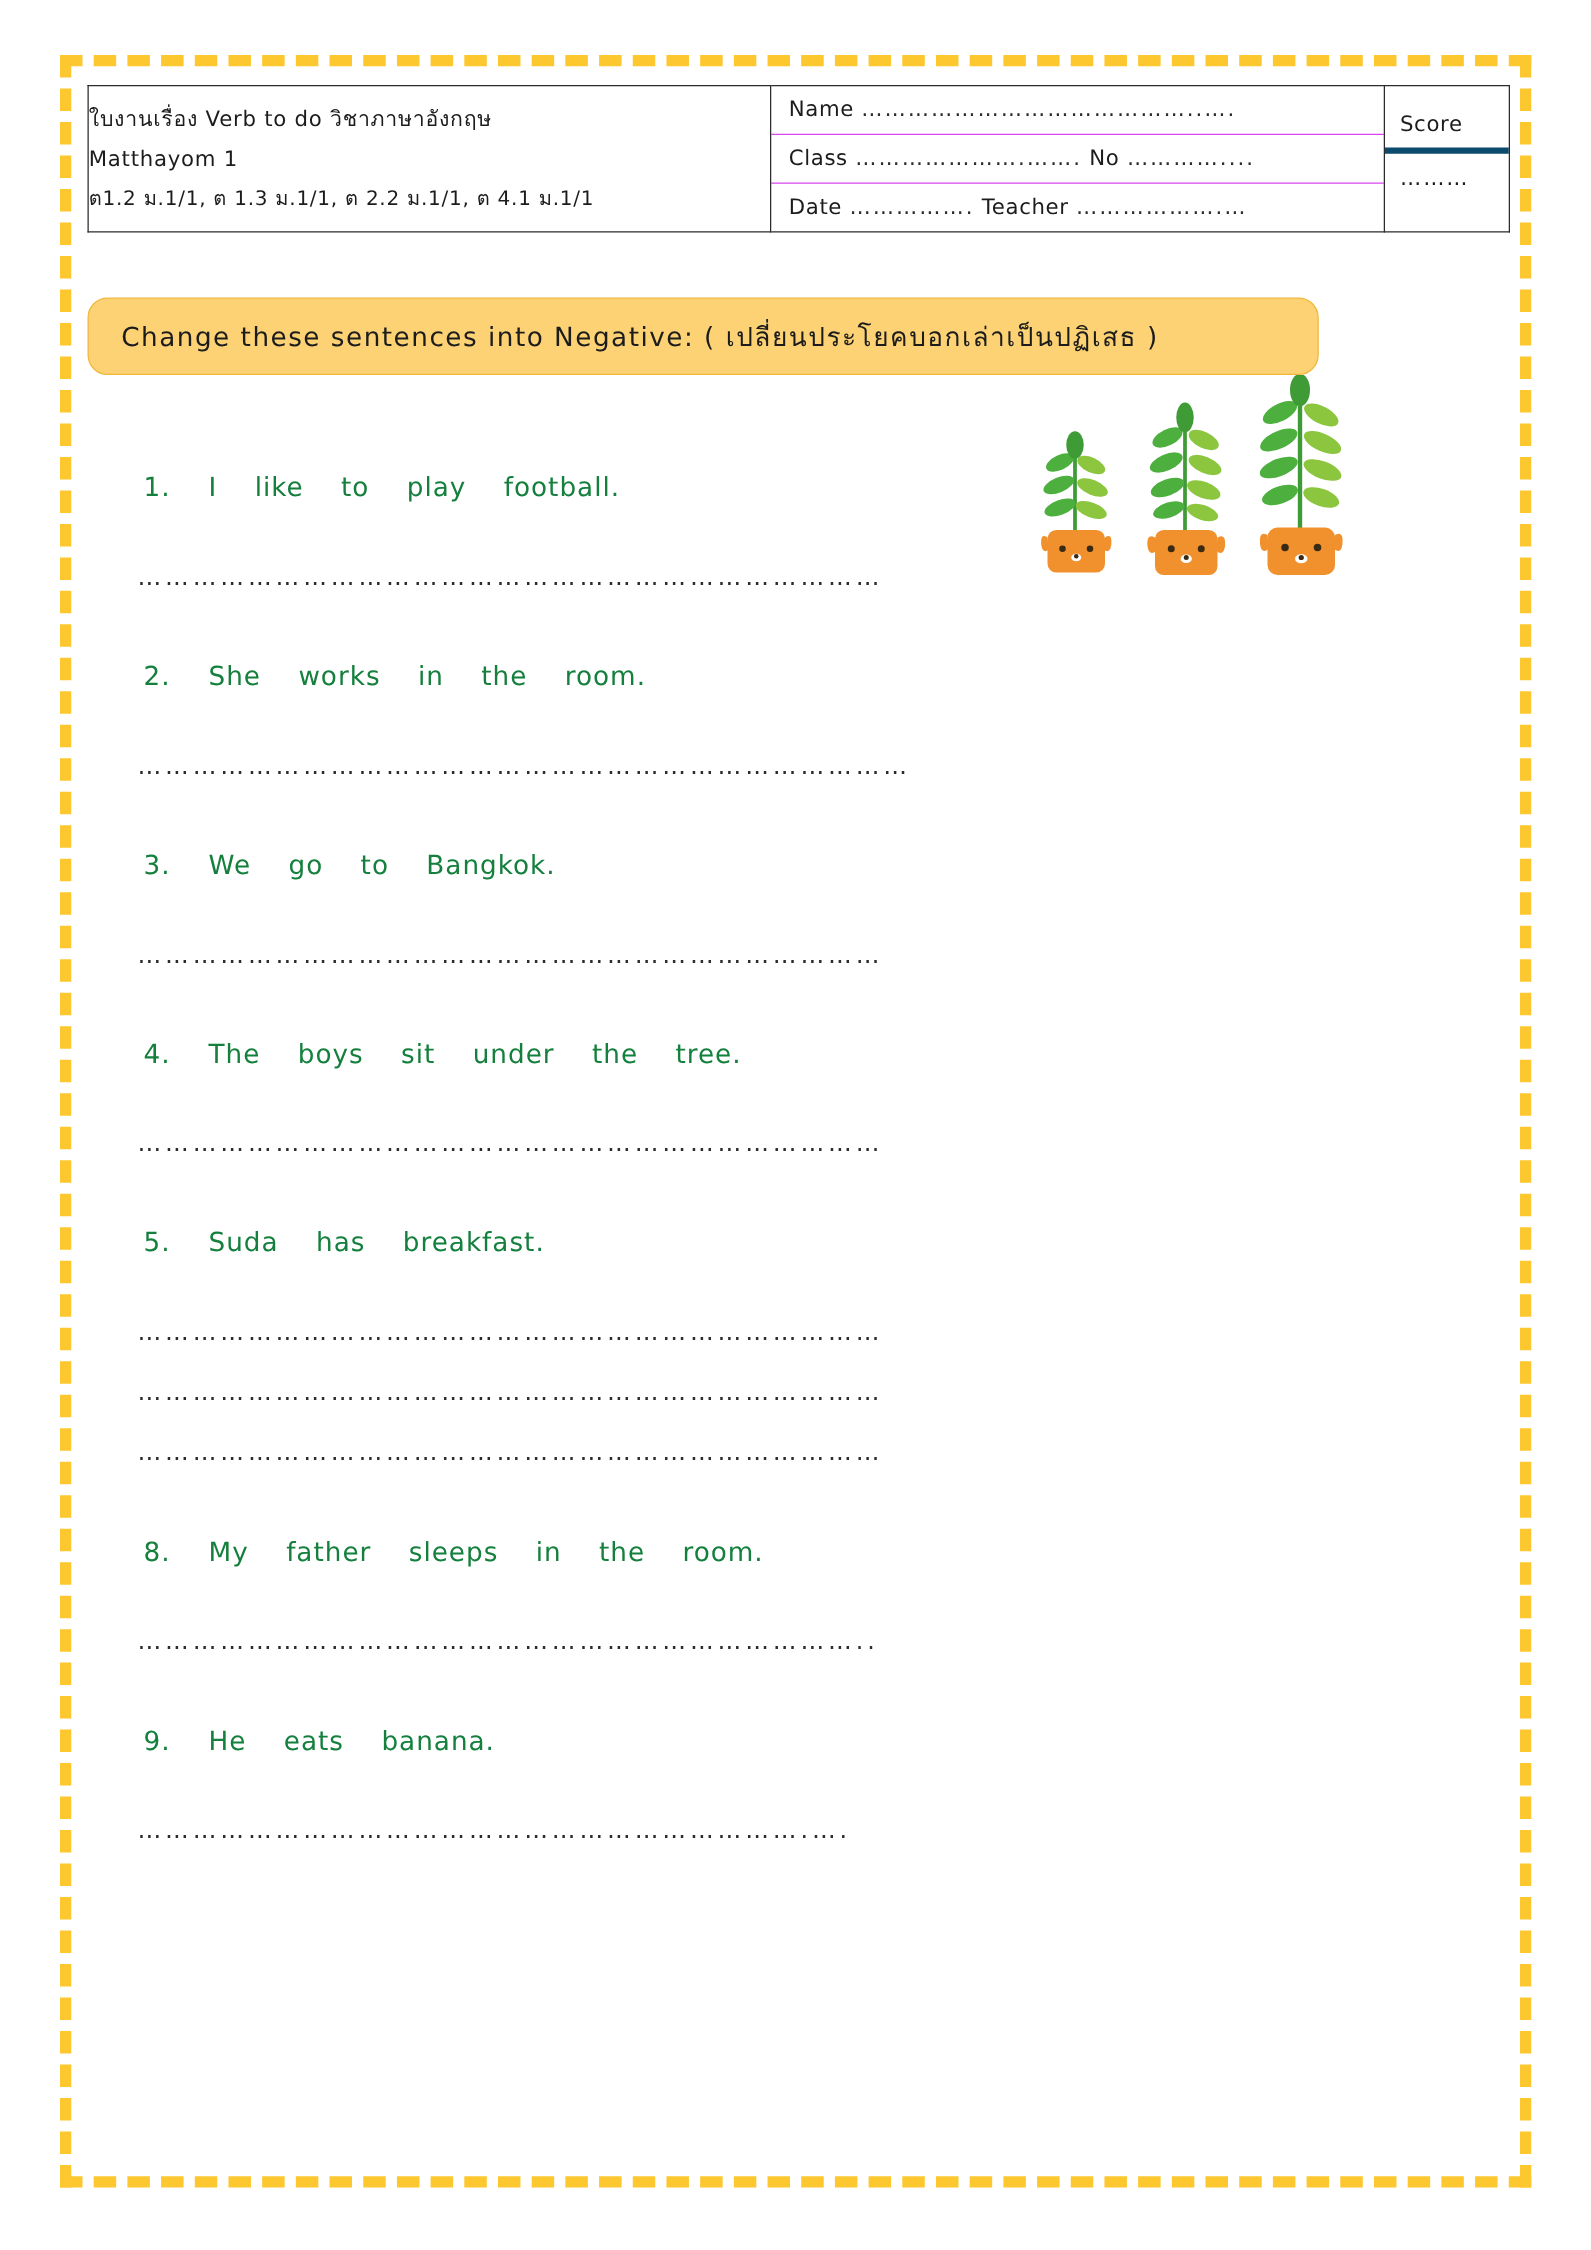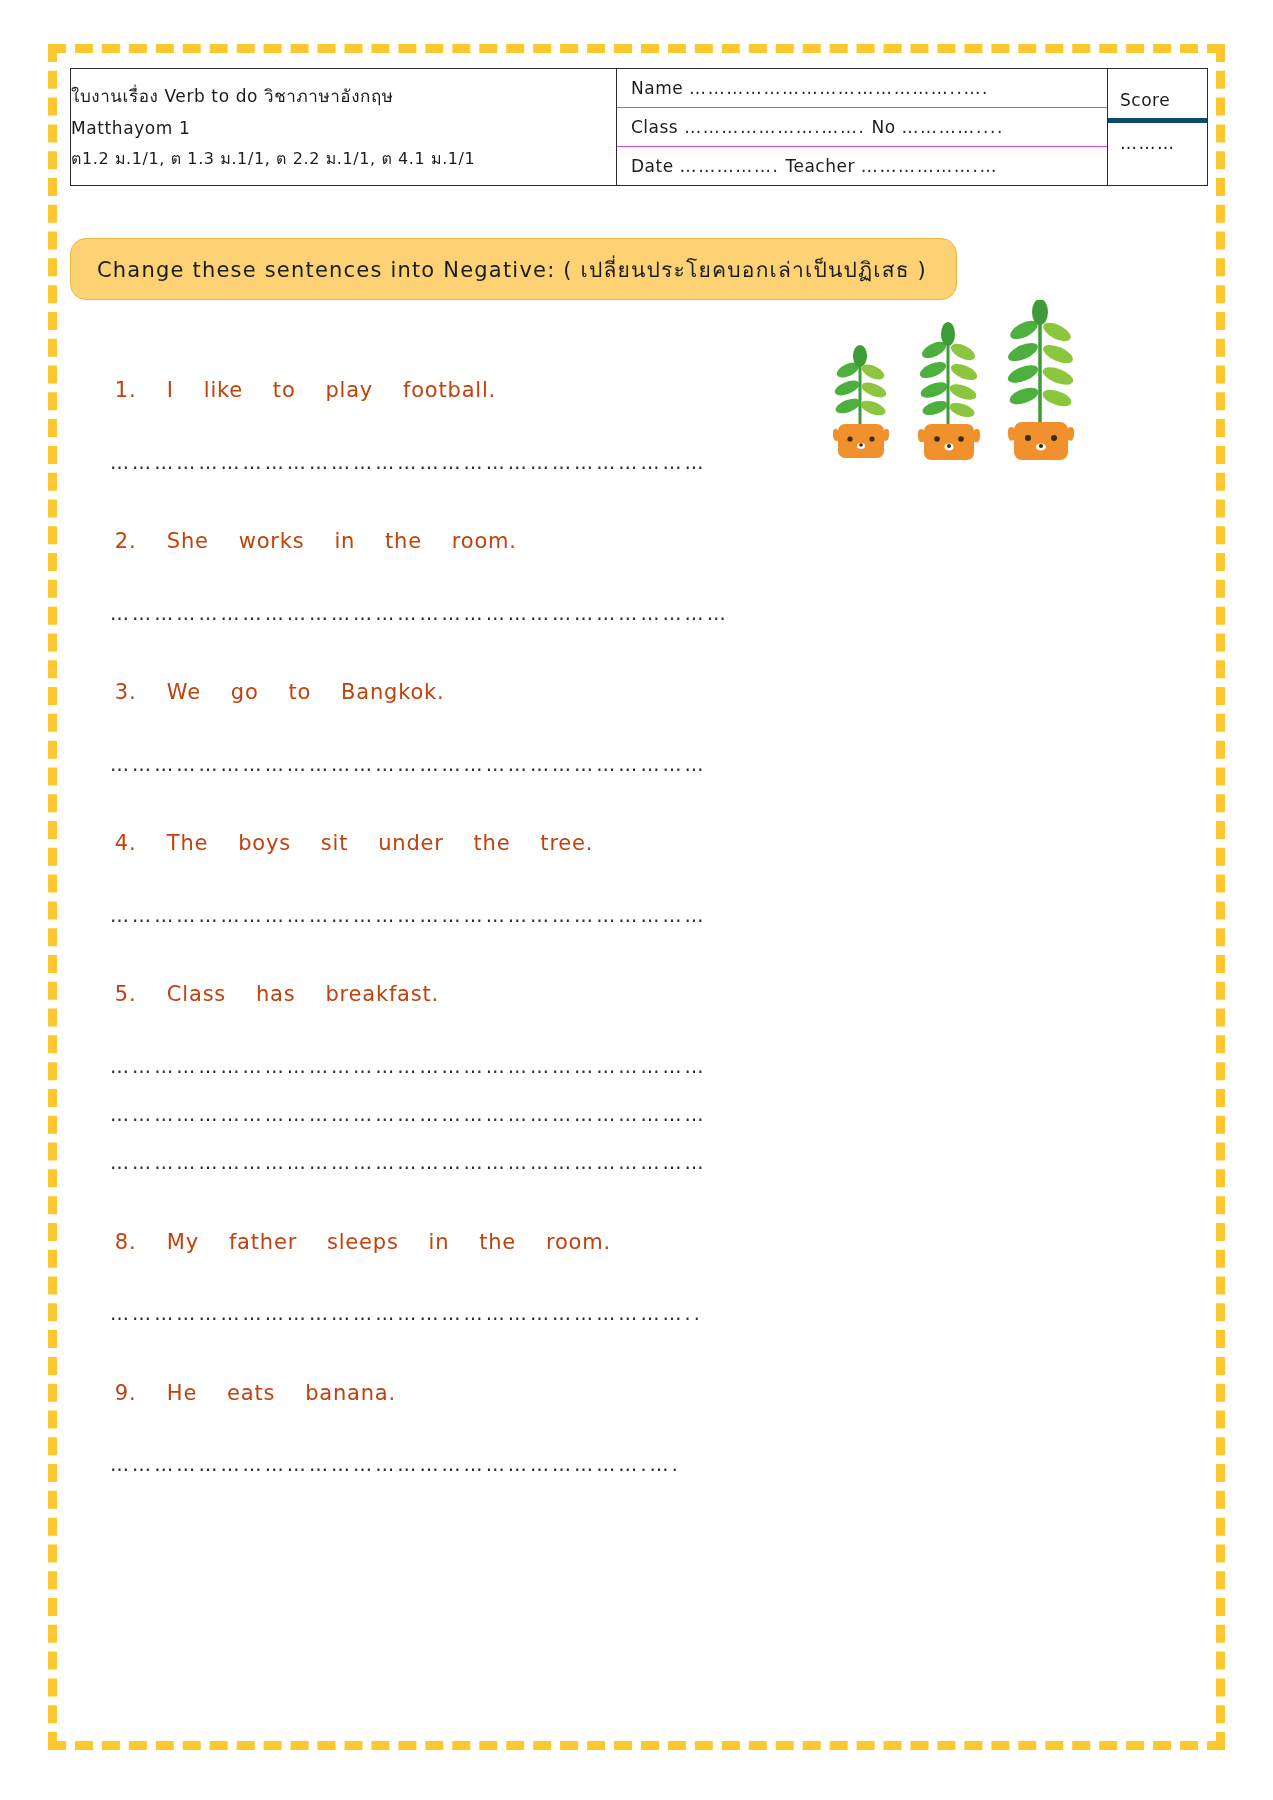--- a/index.html
+++ b/index.html
@@ -90,21 +90,21 @@
     color: #1c1c1c;
     min-height: 52px;
     box-sizing: border-box;
   }
 
   
   .instruction {
     position: absolute;
     left: 70px;
     top: 238px;
-    width: 887px;
+    width: 985px;
     height: 62px;
     background: #FCD274;
     border: 1px solid #F0B73C;
     border-radius: 16px;
     box-sizing: border-box;
     display: flex;
     align-items: center;
     padding-left: 26px;
     font-size: 21px;
     letter-spacing: 1.2px;
@@ -118,21 +118,21 @@
     left: 70px;
     top: 348px;
     width: 860px;
   }
   .q-item {
     margin-bottom: 10px;
   }
   .q-text {
     font-size: 21px;
     letter-spacing: 0.8px;
-    color: #c2410c;
+    color: #15803d;
     white-space: pre;
     line-height: 1.35;
   }
   .q-num {
     display: inline-block;
     width: 52px;
   }
   .q-answer-line {
     font-size: 19px;
     letter-spacing: 3.1px;
@@ -284,21 +284,21 @@
 
   <div class="q-item">
     <div class="q-text">
       <span class="q-num">4.</span><span>The    boys    sit    under    the    tree.</span>
     </div>
     <div class="q-answer-line">………………………………………………………………………</div>
   </div>
 
   <div class="q-item">
     <div class="q-text">
-      <span class="q-num">5.</span><span>Class    has    breakfast.</span>
+      <span class="q-num">5.</span><span>Suda    has    breakfast.</span>
     </div>
     <div class="q-answer-line">………………………………………………………………………</div>
   </div>
 
   <div class="q-item">
     <div class="q-answer-line">………………………………………………………………………</div>
   </div>
 
   <div class="q-item">
     <div class="q-answer-line">………………………………………………………………………</div>

